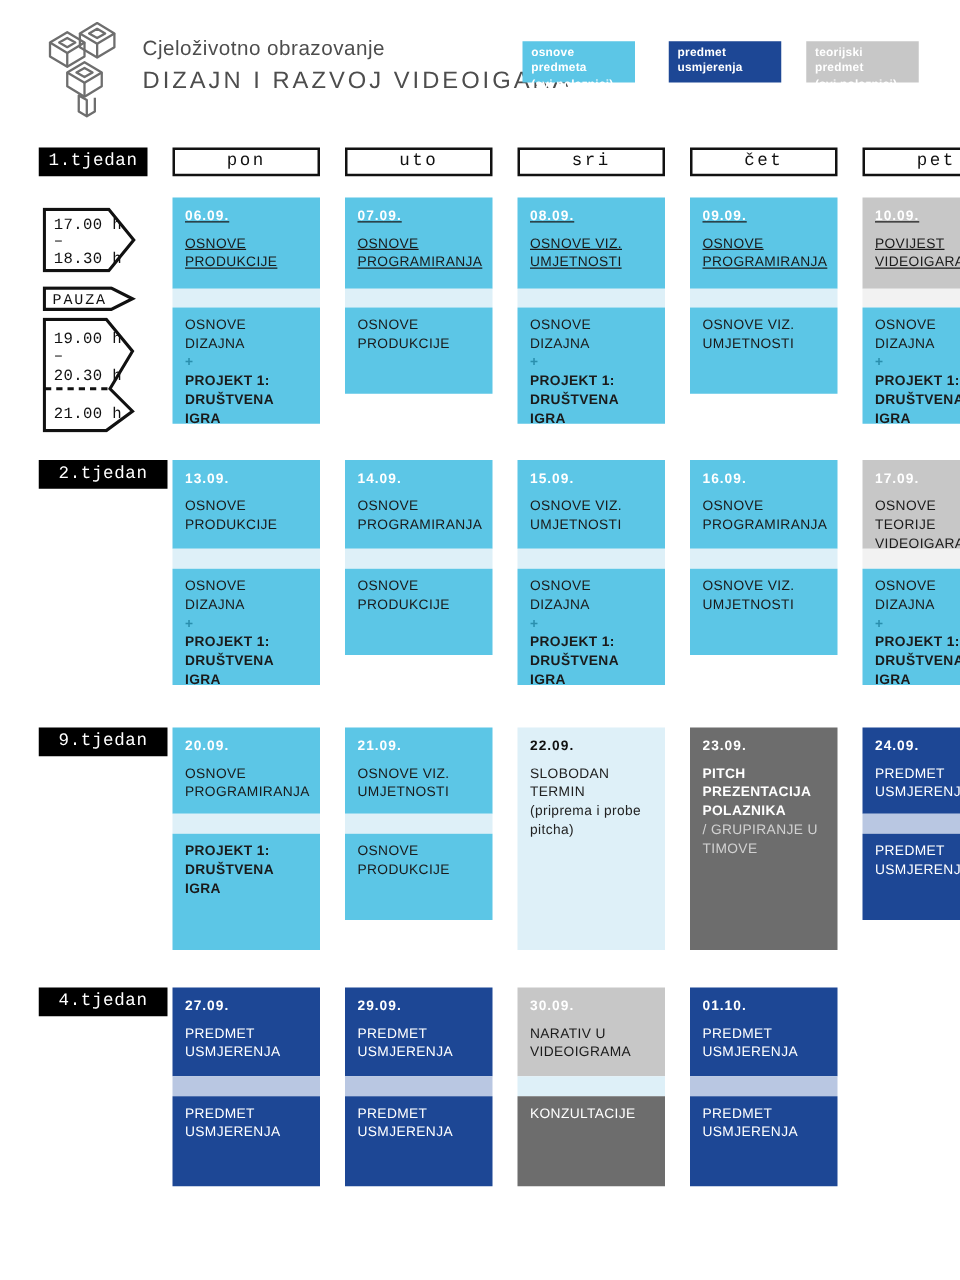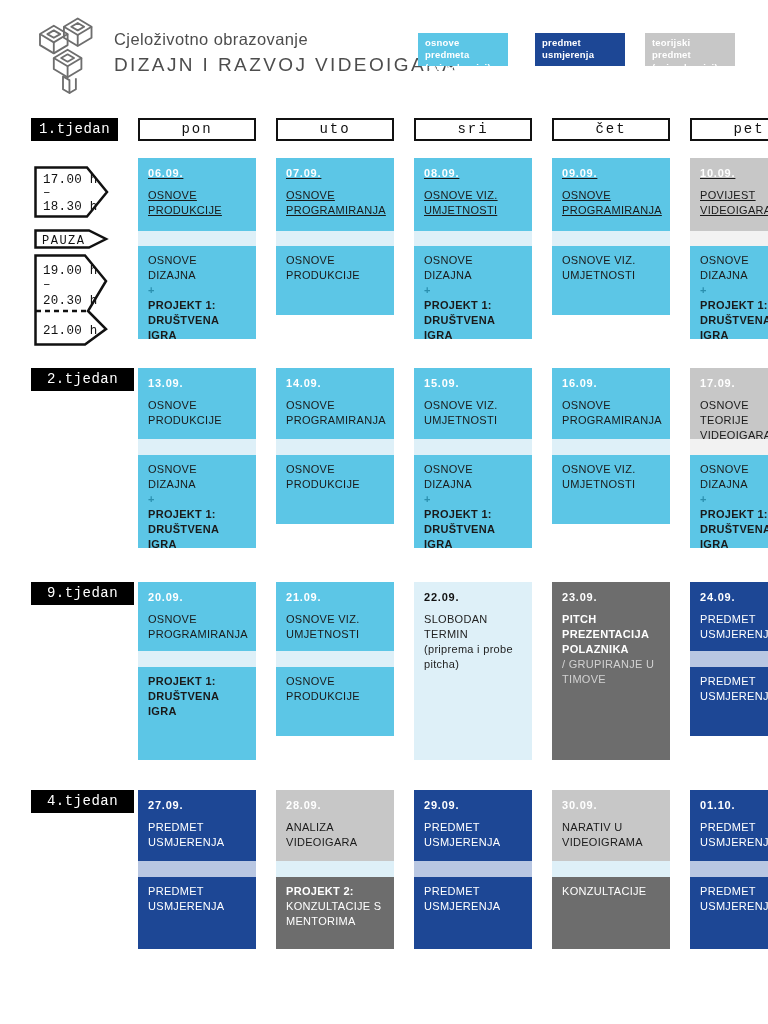--- a/index.html
+++ b/index.html
@@ -316,31 +316,20 @@
     <div class="cell c-track h-s1-w4">
       <span class="date">27.09.</span>
       <span class="t">PREDMET USMJERENJA</span>
     </div>
     <div class="band b-peri h-band"></div>
     <div class="cell c-track h-s2-w4">
       <span class="t">PREDMET USMJERENJA</span>
     </div>
   </div>
   <div class="day">
-    <div class="cell c-theory h-s1-w4">
-      <span class="date">28.09.</span>
-      <span class="t">ANALIZA VIDEOIGARA</span>
-    </div>
-    <div class="band b-cyan h-band"></div>
-    <div class="cell c-dgray h-s2-w4">
-      <span class="t b">PROJEKT 2:</span>
-      <span class="t">KONZULTACIJE S MENTORIMA</span>
-    </div>
-  </div>
-  <div class="day">
     <div class="cell c-track h-s1-w4">
       <span class="date">29.09.</span>
       <span class="t">PREDMET USMJERENJA</span>
     </div>
     <div class="band b-peri h-band"></div>
     <div class="cell c-track h-s2-w4">
       <span class="t">PREDMET USMJERENJA</span>
     </div>
   </div>
   <div class="day">

